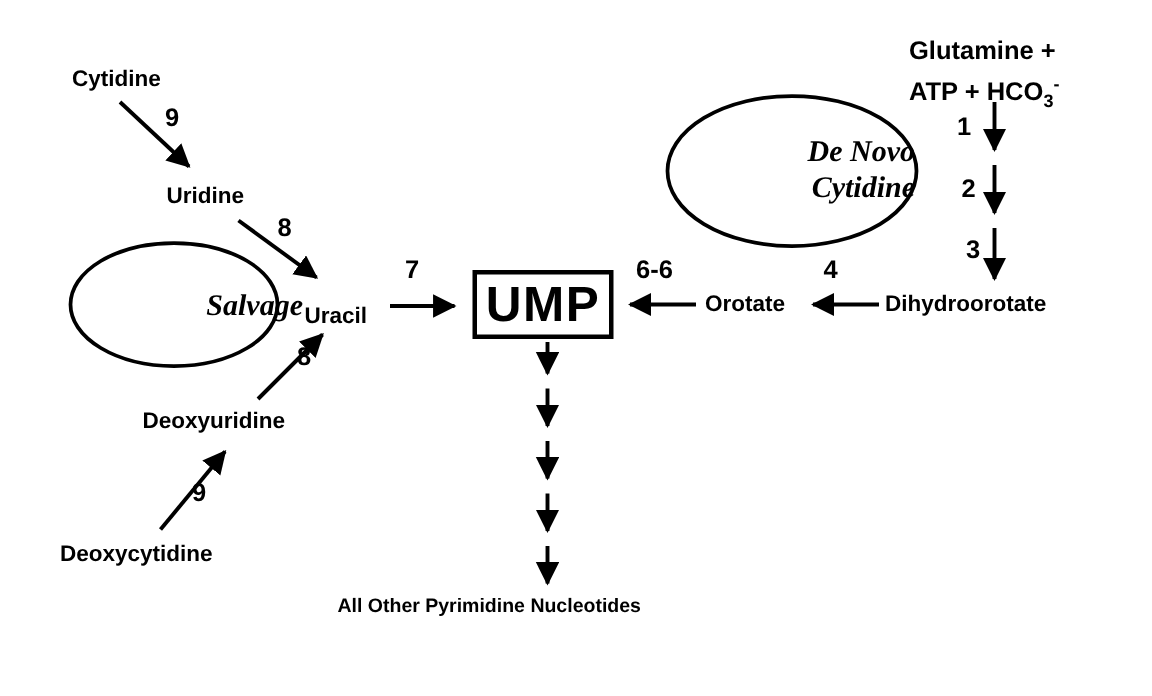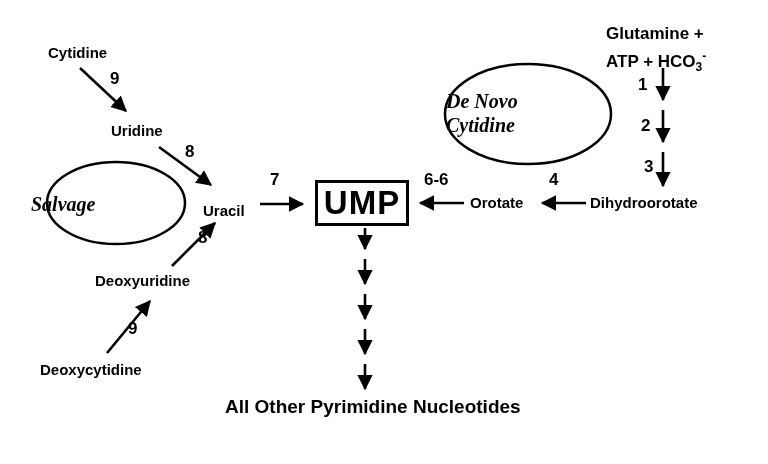--- a/index.html
+++ b/index.html
@@ -12,37 +12,37 @@
     position:absolute;font-weight:bold;font-size:15px;line-height:19px;
     white-space:nowrap;color:#000000;
   }
   .num{
     position:absolute;font-weight:bold;font-size:17px;line-height:18px;
     white-space:nowrap;color:#000;
   }
   .ellipse-text{
     position:absolute;font-family:"Liberation Serif",serif;
     font-weight:bold;font-style:italic;font-size:20px;line-height:24px;
-    text-align:left;color:#000;
+    text-align:right;color:#000;
   }
   #ump-box{
     position:absolute;left:315px;top:180px;width:94px;height:46px;
     border:3px solid #000;box-sizing:border-box;
     display:flex;align-items:center;justify-content:center;
     font-weight:bold;font-size:33px;letter-spacing:1px;
     font-family:"Liberation Sans",sans-serif;
   }
   #substrates{
     position:absolute;left:606px;top:23px;font-weight:bold;font-size:17px;
     line-height:22px;white-space:nowrap;
   }
   #substrates sub{font-size:12px;}
   #substrates sup{font-size:12px;}
   #final-products{
-    position:absolute;left:225px;top:396px;font-weight:bold;font-size:19px;
+    position:absolute;left:225px;top:396px;font-weight:bold;font-size:13px;
     white-space:nowrap;
   }
 </style>
 </head>
 <body>
 
 <div id="canvas">
 
   <svg id="arrow-layer" viewBox="0 0 768 464" xmlns="http://www.w3.org/2000/svg">
     <defs>
@@ -91,21 +91,21 @@
 
   <div id="substrates">
     <span>Glutamine +</span><br>
     <span>ATP + HCO</span><sub>3</sub><sup>-</sup>
   </div>
 
   <div id="ump-box">
     <span>UMP</span>
   </div>
 
-  <div class="ellipse-text" style="left:31px;top:192px;width:138px">Salvage</div>
+  <div class="ellipse-text" style="left:64px;top:192px;width:138px">Salvage</div>
 
   <div class="ellipse-text" style="left:446px;top:89px;width:164px">
     <span>De Novo</span><br>
     <span>Cytidine</span>
   </div>
 
   <div class="num" style="left:110px;top:70px">9</div>
 
   <div class="num" style="left:185px;top:143px">8</div>
 

